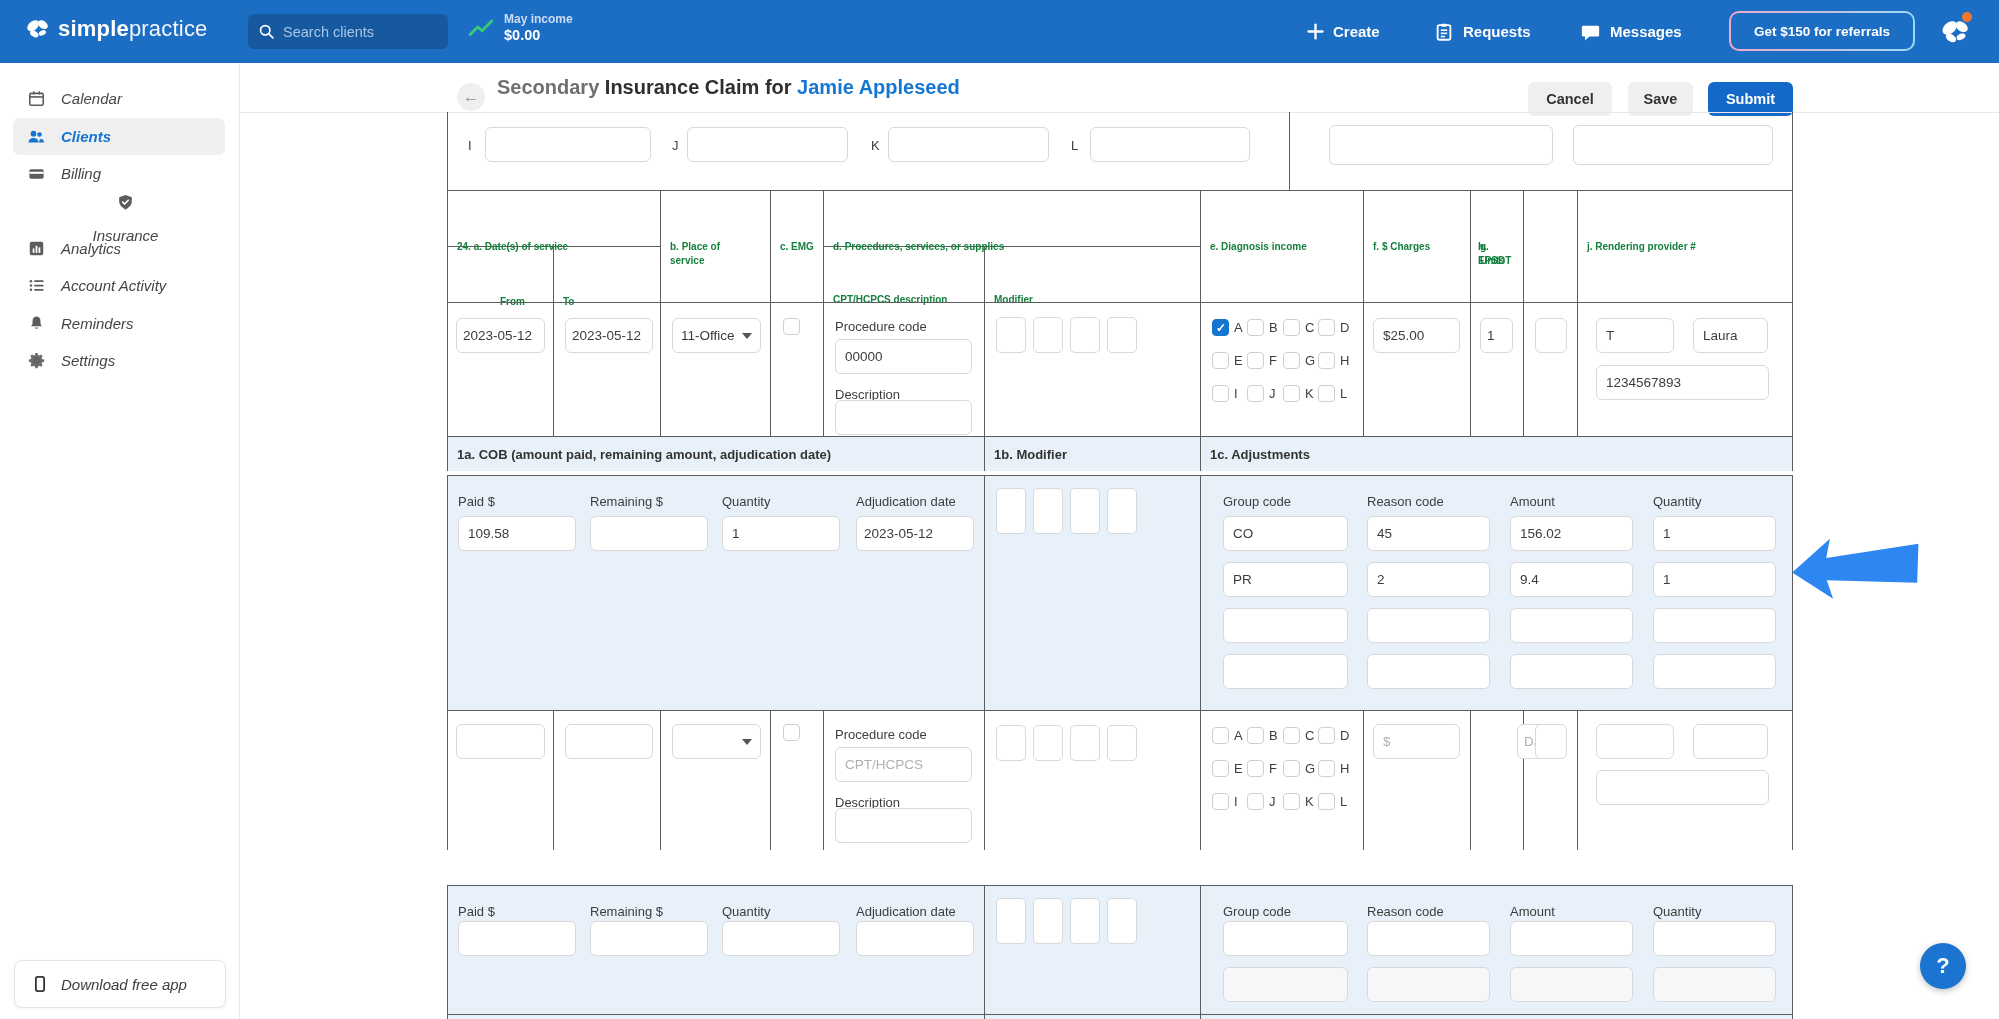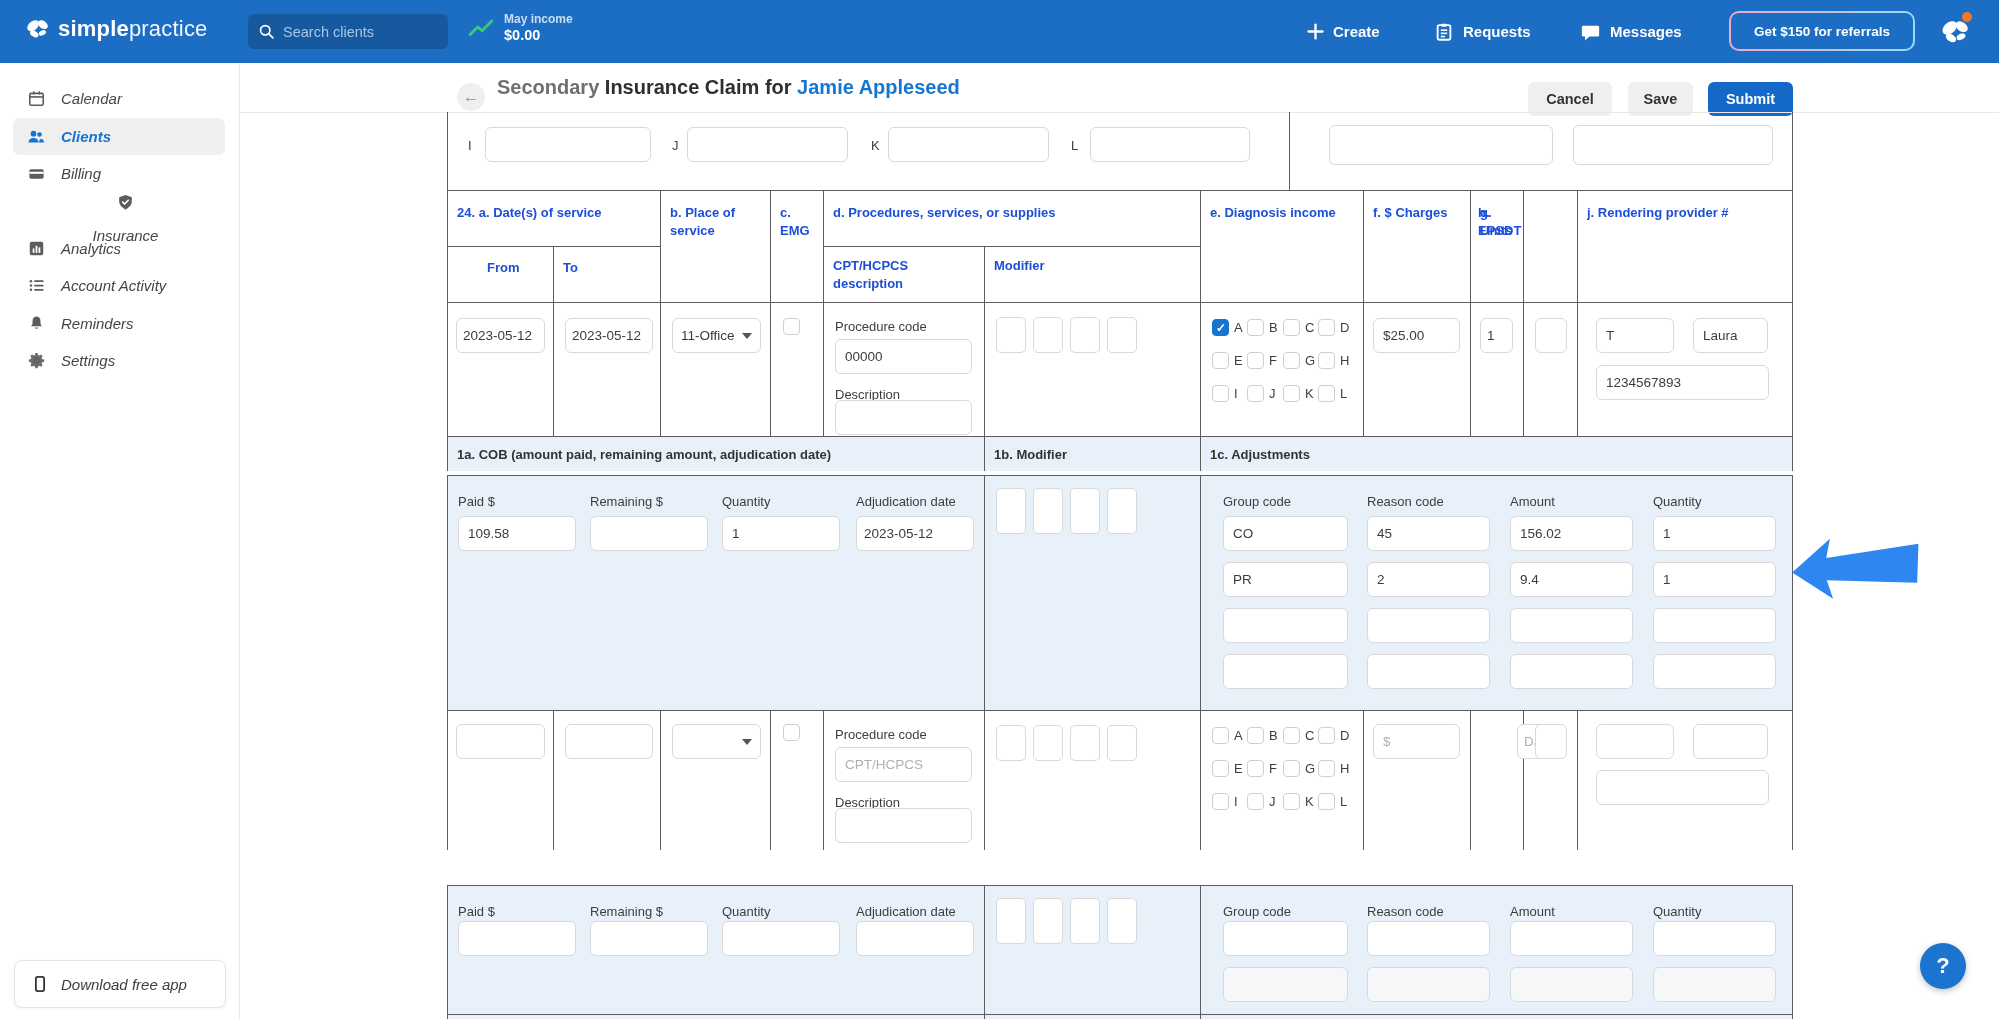--- a/index.html
+++ b/index.html
@@ -55,21 +55,21 @@
           color:#333; font-size:14.5px; font-weight:700; cursor:pointer; font-family:"Liberation Sans",sans-serif; }
   .hbtn.primary { background:#1468C8; color:#fff; }
 
   
   .claim-table { position:absolute; left:207px; top:49px; width:1346px; height:907px; }
   .row { position:absolute; left:0; width:1346px; border-top:1px solid #5D5D5D; }
   .row.noline { border-top:none; }
   .row.blue { background:#E8F1FA; }
   .vl { position:absolute; top:0; bottom:0; width:1px; background:#5D5D5D; }
   .hl { position:absolute; height:1px; background:#5D5D5D; }
-  .hdr { position:absolute; font-size:13px; font-weight:700; color:#1d4ed8; line-height:1.35; }
+  .hdr { position:absolute; font-size:10px; font-weight:700; color:#15803d; line-height:1.35;margin-top:36px; }
   .flab { position:absolute; font-size:13px; color:#3D3D3D; }
   .inp { position:absolute; height:35px; border:1px solid #D9D9D9; border-radius:6px; background:#fff;
          font-size:13.5px; color:#3C3C3C; padding:0 9px; outline:none; font-family:"Liberation Sans",sans-serif; }
   .inp::placeholder { color:#B0B0B0; }
   .inp.gray { background:#F6F7F8; }
   .sel { display:flex; align-items:center; justify-content:space-between; cursor:pointer; }
   .caret { width:0; height:0; border-left:5px solid transparent; border-right:5px solid transparent;
            border-top:6px solid #555; margin-left:4px; }
   .cb { position:absolute; width:17px; height:17px; border:1px solid #CFCFCF; border-radius:4px; background:#fff; cursor:pointer; }
   .cb.checked { background:#1576D2; border-color:#1576D2; }
@@ -296,21 +296,21 @@
           <div class="vl" style="left:916px;"></div>
         <div class="vl" style="left:1023px;"></div>
           <div class="vl" style="left:1076px;"></div>
           <div class="vl" style="left:1130px;"></div>
         <div class="vl" style="left:1345px;"></div>
         <div class="vl" style="left:106px;top:55px;"></div>
         <div class="vl" style="left:537px;top:55px;"></div>
         <div class="hl" style="left:0;top:55px;width:213px;"></div>
         <div class="hl" style="left:376px;top:55px;width:377px;"></div>
         <span class="hdr" style="left:10px;top:13px;width:190px;">24. a. Date(s) of service</span>
-        <span class="hdr" style="left:0;top:68px;padding-left:40px;">From</span>
+        <span class="hdr" style="left:13px;top:68px;padding-left:40px;">From</span>
         <span class="hdr" style="left:116px;top:68px;">To</span>
         <span class="hdr" style="left:223px;top:13px;width:82px;">b. Place of service</span>
         <span class="hdr" style="left:333px;top:13px;width:36px;">c. EMG</span>
         <span class="hdr" style="left:386px;top:13px;width:350px;">d. Procedures, services, or supplies</span>
         <span class="hdr" style="left:386px;top:66px;width:125px;">CPT/HCPCS description</span>
         <span class="hdr" style="left:547px;top:66px;">Modifier</span>
         <span class="hdr" style="left:763px;top:13px;width:150px;">e. Diagnosis income</span>
         <span class="hdr" style="left:926px;top:13px;width:95px;">f. $ Charges</span>
         <span class="hdr" style="left:1033px;top:13px;width:36px;">g. Units</span>
         <span class="hdr" style="left:1031px;top:13px;width:42px;">h. EPSDT</span>

